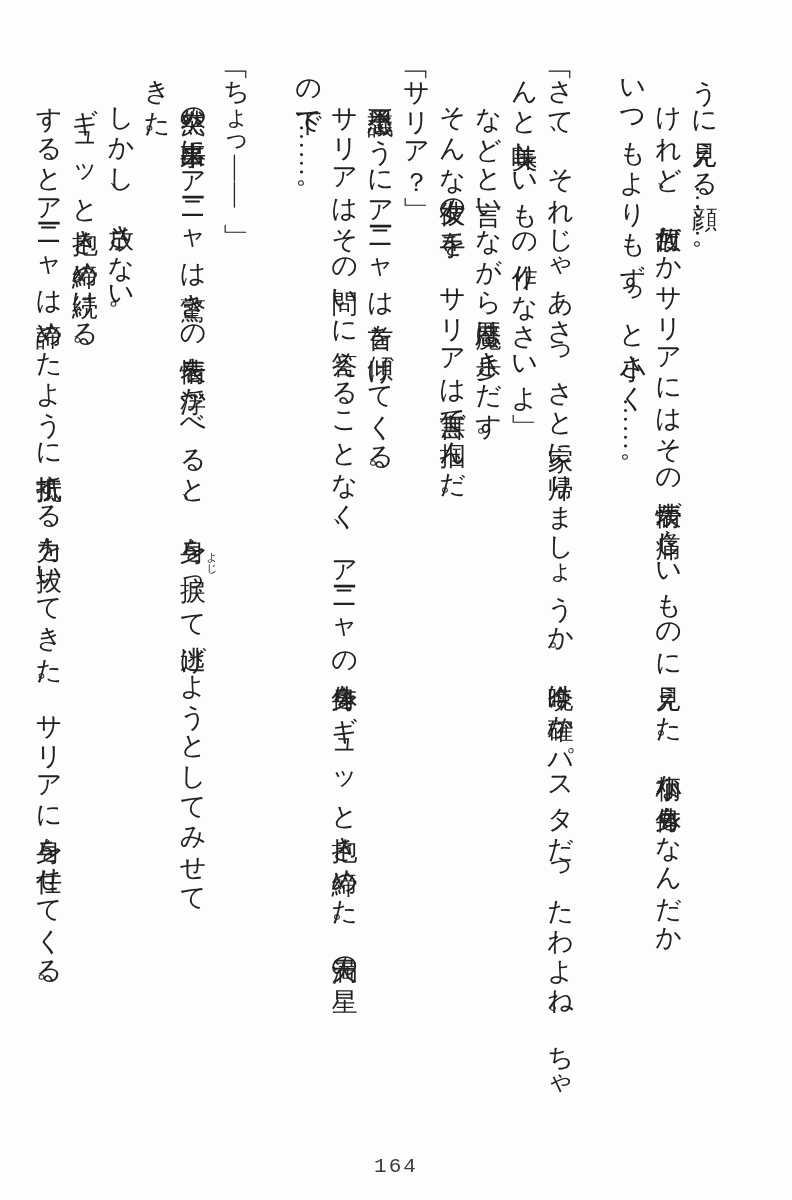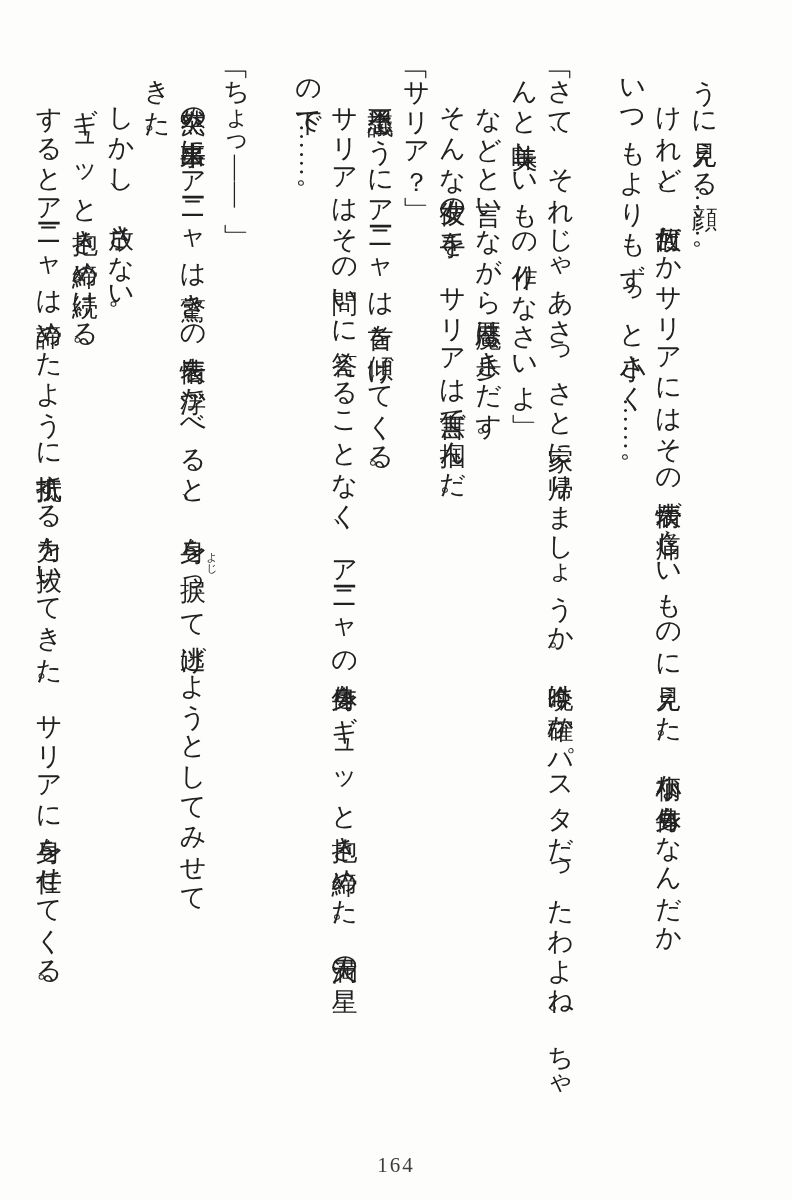--- a/index.html
+++ b/index.html
@@ -42,21 +42,21 @@
     letter-spacing: 0;
     font-family: "Liberation Serif", "DejaVu Serif", serif;
     color: #2a2a2a;
   }
   .page-number {
     position: absolute;
     bottom: 22px;
     left: 50%;
     transform: translateX(-50%);
     writing-mode: horizontal-tb;
-    font-family: Liberation Serif, serif;
+    font-family: Liberation Mono, monospace;
     font-size: 21px;
     letter-spacing: 2px;
     color: #3c3c3c;
   }
 </style>
 </head>
 <body>
 
 <div class="page">
   <div class="text-area">

